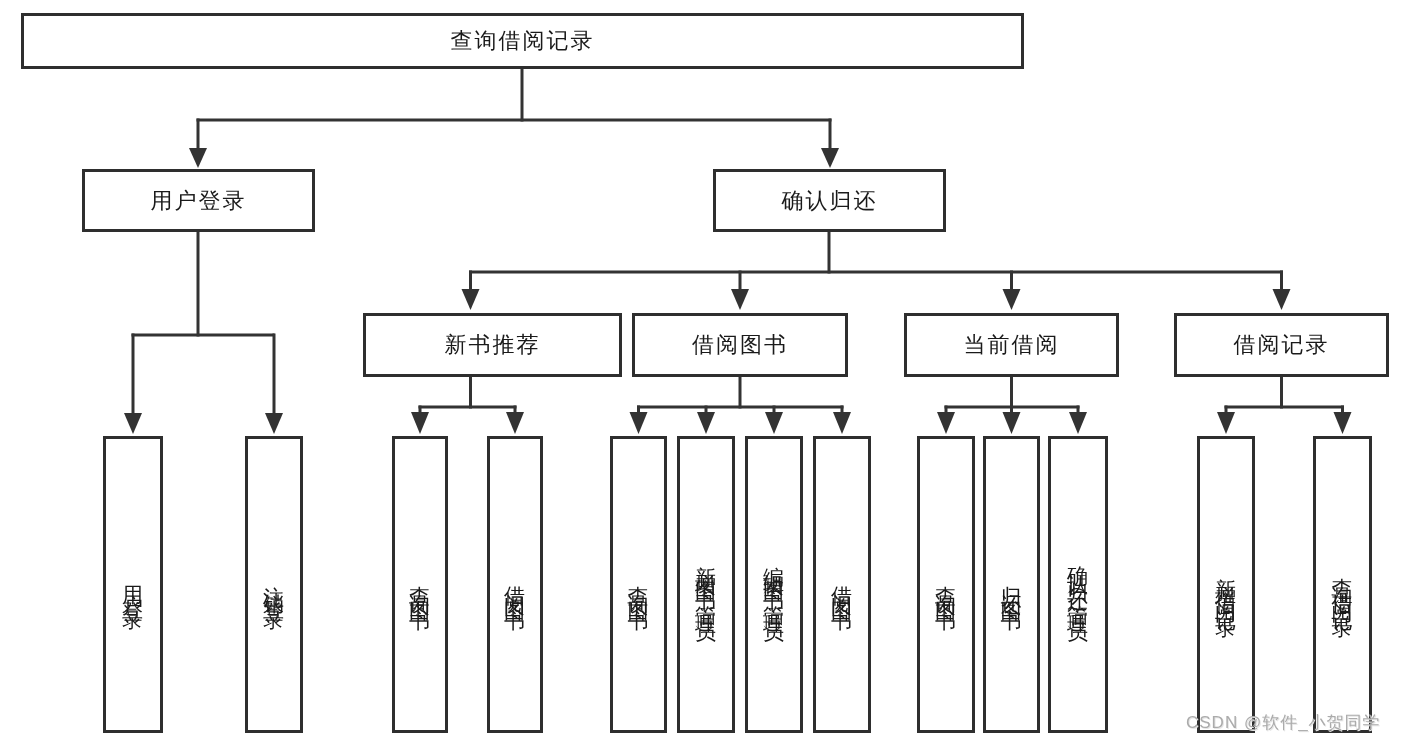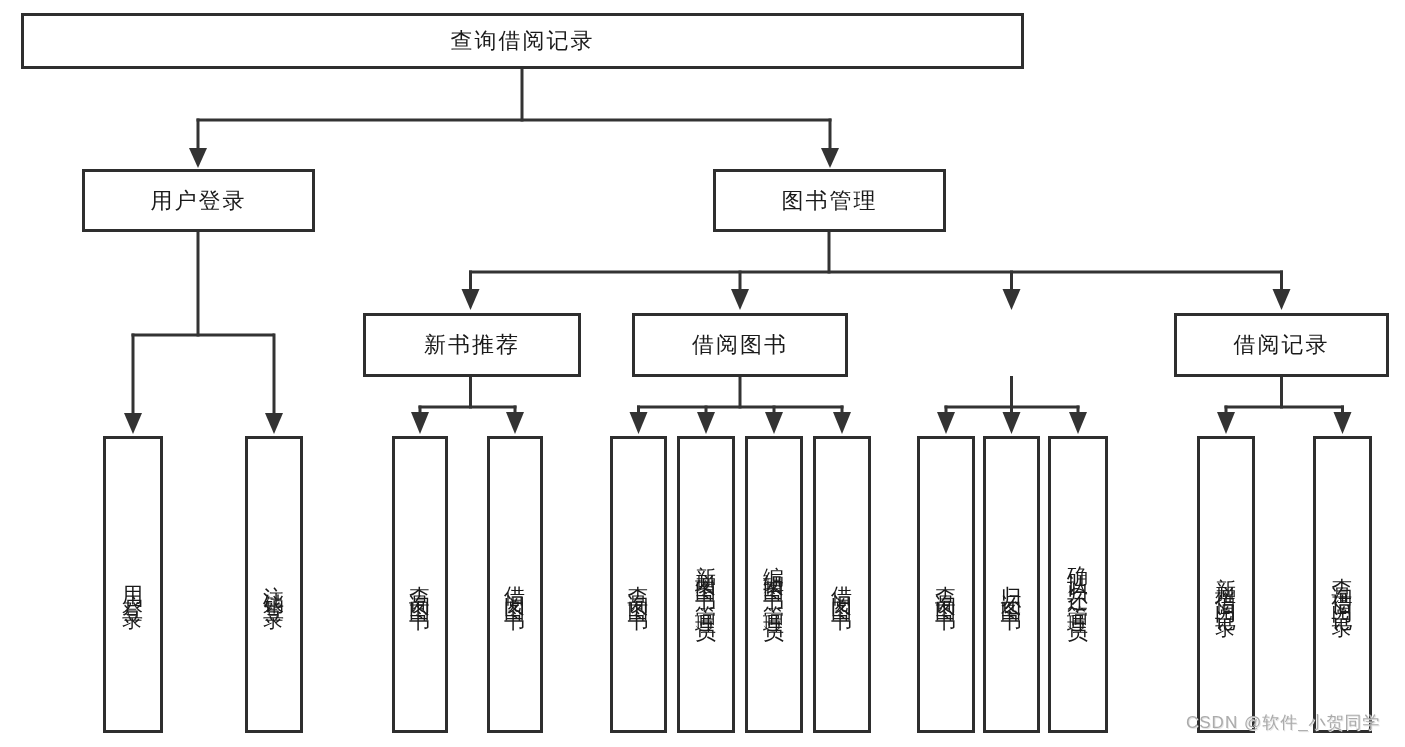--- a/index.html
+++ b/index.html
@@ -132,29 +132,32 @@
   </svg>
 
   <div class="hnode" style="left:21px; top:13px; width:1003px; height:56px;">
     <span>查询借阅记录</span>
   </div>
 
   <div class="hnode" style="left:82px; top:169px; width:233px; height:63px;">
     <span>用户登录</span>
   </div>
   <div class="hnode" style="left:713px; top:169px; width:233px; height:63px;">
-    <span>图书管理</span>
-  </div>
-
-  <div class="hnode" style="left:363px; top:313px; width:218px; height:64px;">
+    <span>确认归还</span>
+  </div>
+
+  <div class="hnode" style="left:363px; top:313px; width:259px; height:64px;">
     <span>新书推荐</span>
   </div>
   <div class="hnode" style="left:632px; top:313px; width:216px; height:64px;">
     <span>借阅图书</span>
   </div>
+  <div class="hnode" style="left:904px; top:313px; width:215px; height:64px;">
+    <span>当前借阅</span>
+  </div>
   <div class="hnode" style="left:1174px; top:313px; width:215px; height:64px;">
     <span>借阅记录</span>
   </div>
 
   <div class="vnode" style="left:103px; width:60px;">
     <span class="vlabel">用户登录</span>
   </div>
   <div class="vnode" style="left:245px; width:58px;">
     <span class="vlabel">注销登录</span>
   </div>

